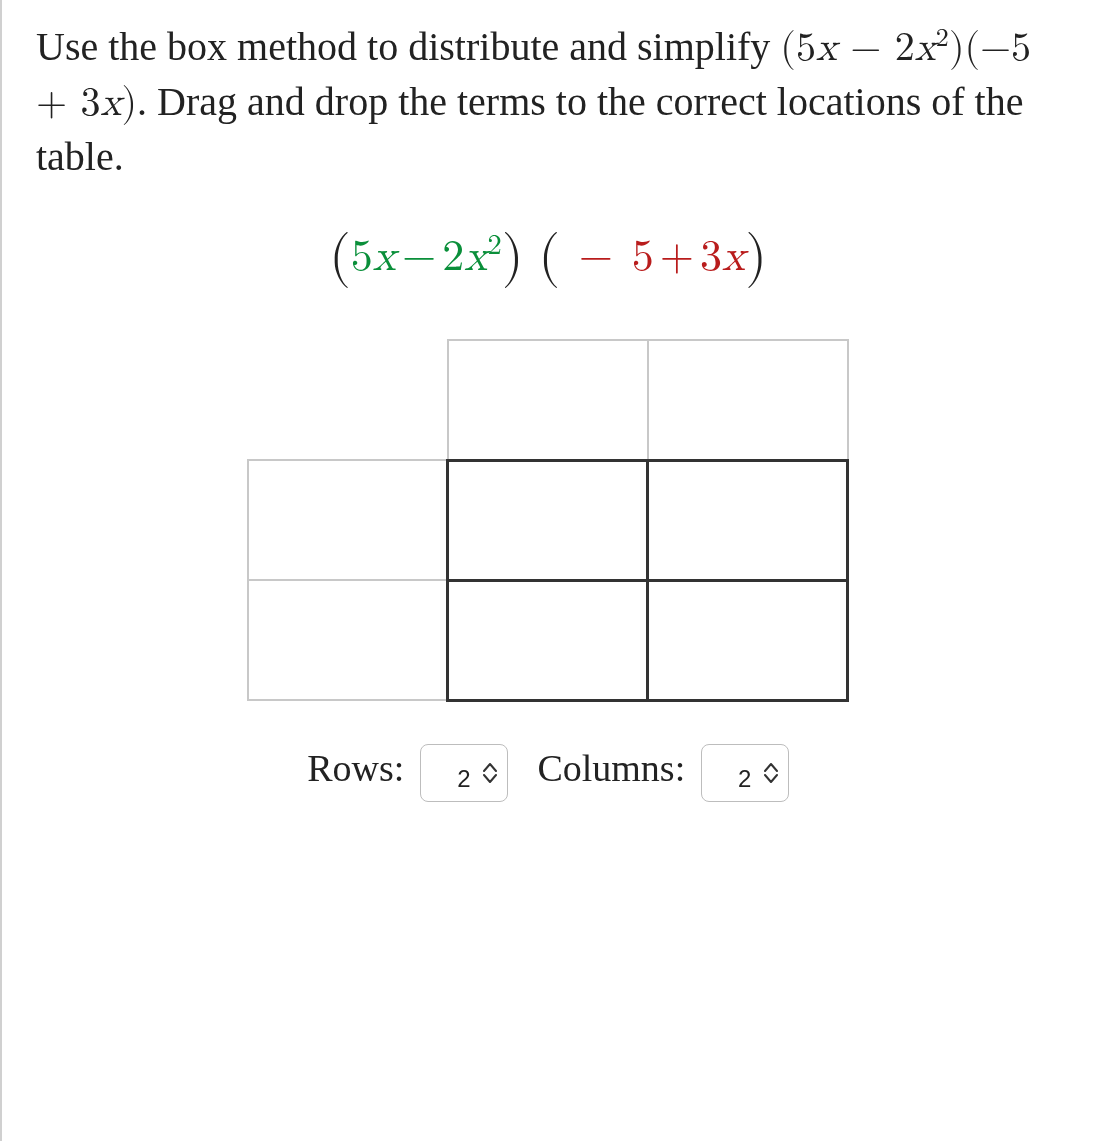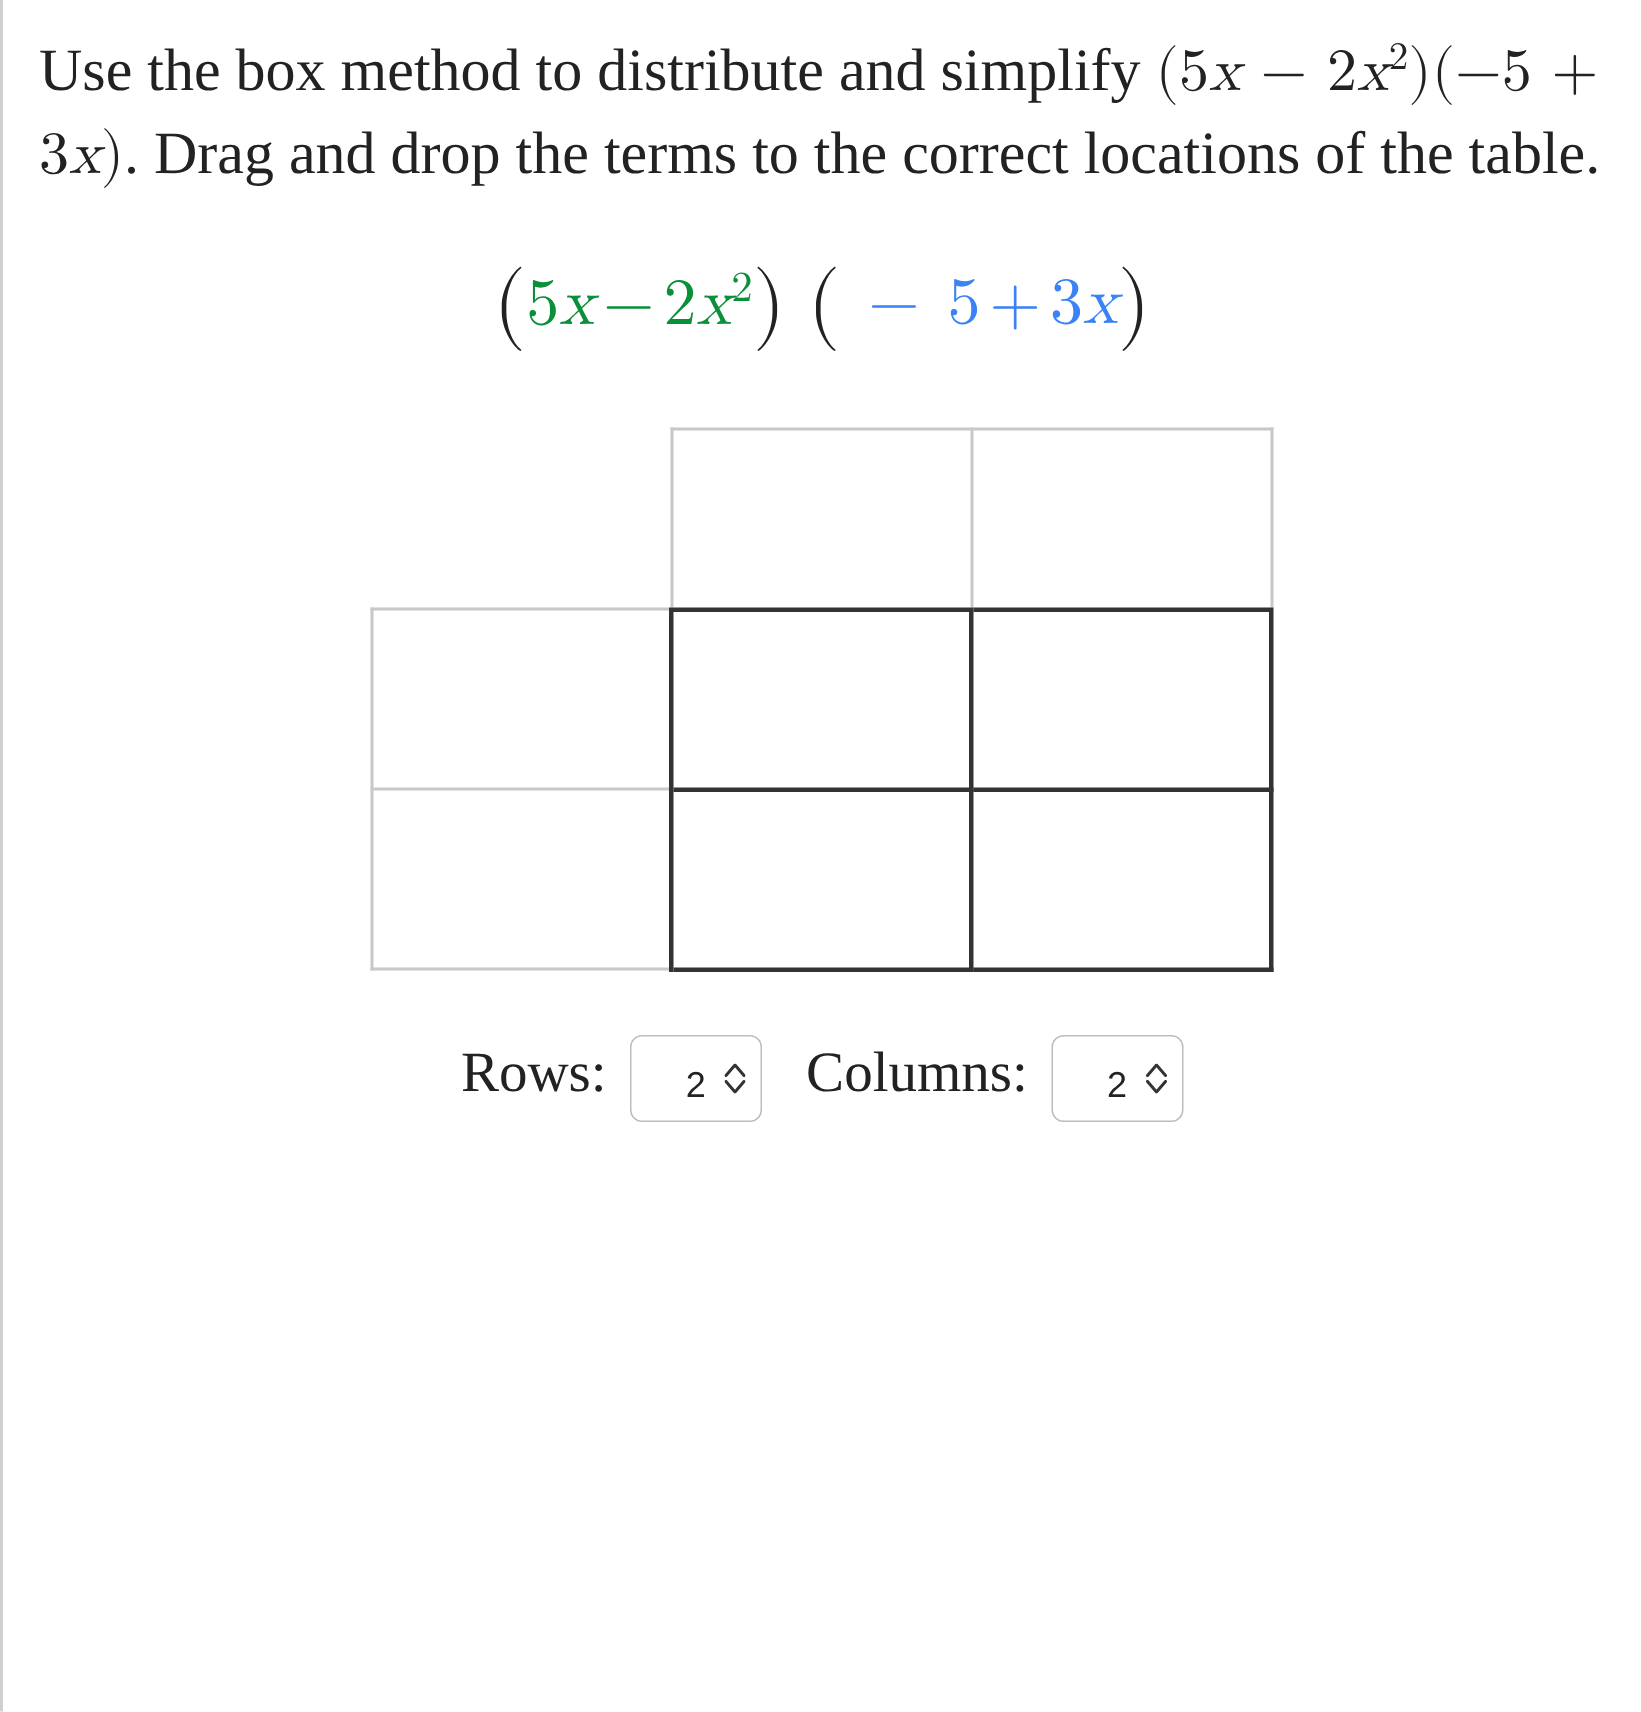--- a/index.html
+++ b/index.html
@@ -9,33 +9,34 @@
     font-family: Georgia, 'Times New Roman', serif;
     font-size: 40px;
     color: #222;
     border-left: 2px solid #d0d0d0;
     min-height: 1141px;
     width: 1094px;
   }
   .prompt {
     line-height: 1.35;
     margin-bottom: 40px;
+    margin-left: 10px;
   }
   .math { font-family: 'Latin Modern Math', 'STIX Two Math', 'Cambria Math', serif; }
   .mvar { font-style: italic; }
   sup { font-size: 0.65em; vertical-align: super; line-height: 0; }
   .expression-line {
     text-align: center;
     font-size: 44px;
     margin: 40px 0 48px 0;
     font-family: 'Latin Modern Math', 'STIX Two Math', 'Cambria Math', serif;
   }
   .bigparen { font-size: 1.28em; vertical-align: -0.08em; }
   .green { color: #0a8f3a; text-align: right; }
-  .blue { color: #3b82f6; text-align: center; }
+  .blue { color: #b91c1c; text-align: center; }
   .minus { padding: 0 6px; }
   .plus { padding: 0 6px; }
   .table-wrap {
     display: flex;
     justify-content: center;
     margin-bottom: 42px;
   }
   table.boxmethod {
     border-collapse: collapse;
   }

